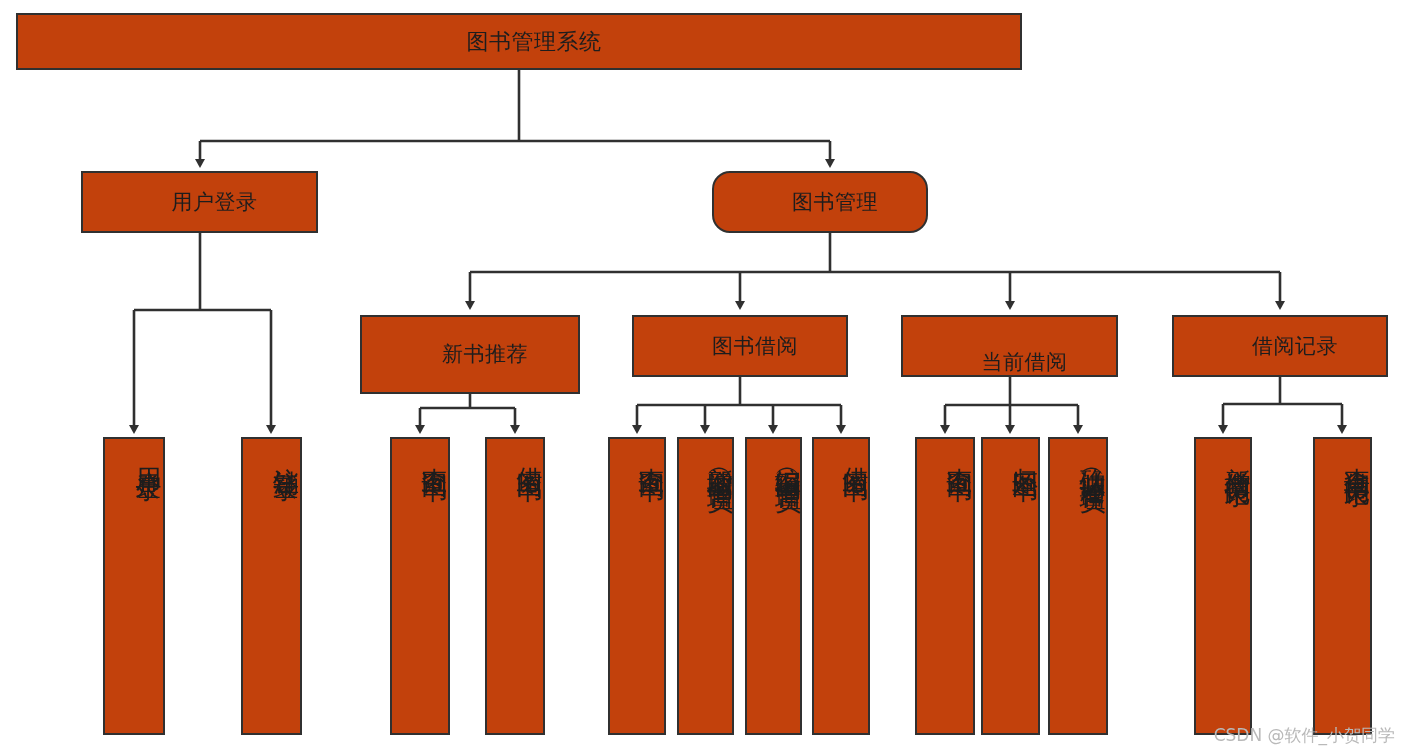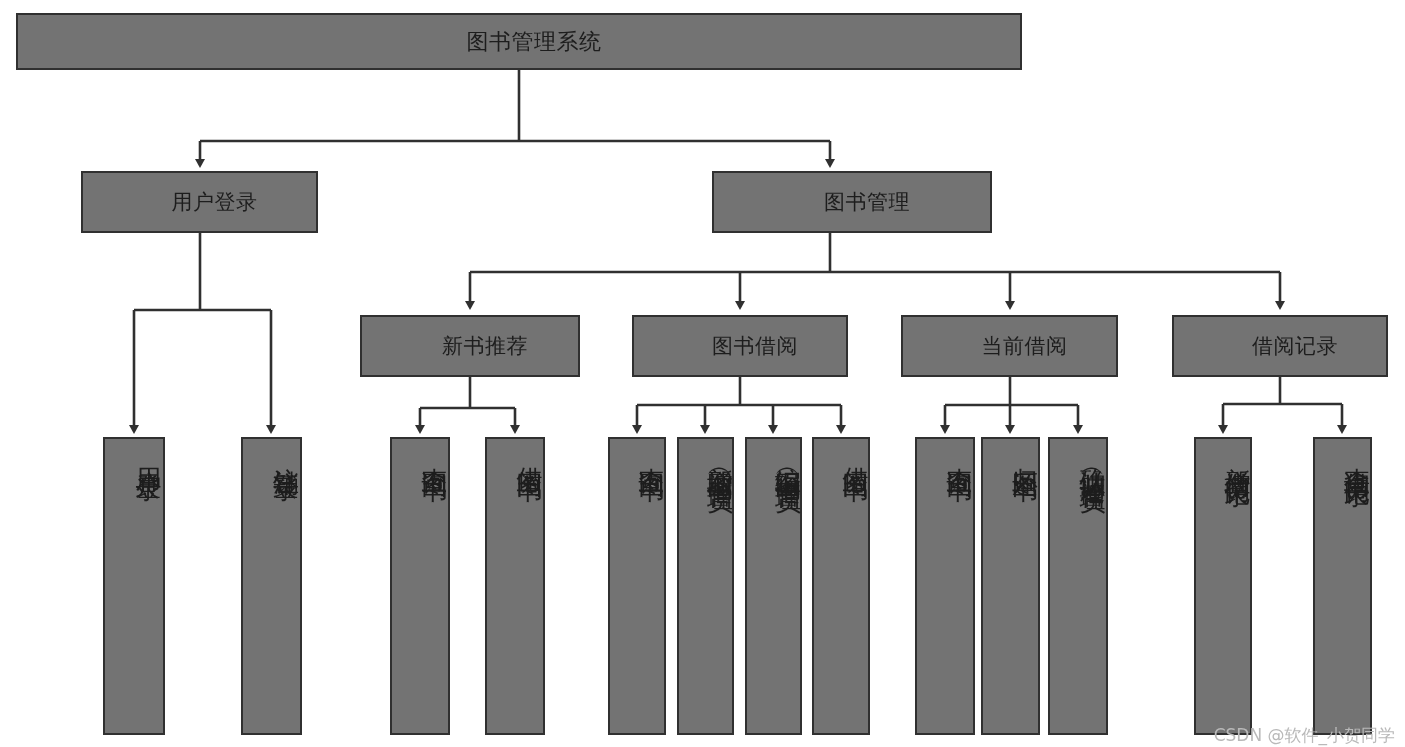--- a/index.html
+++ b/index.html
@@ -21,21 +21,21 @@
     position: absolute;
     left: 0;
     top: 0;
     width: 1405px;
     height: 747px;
   }
   .node {
     position: absolute;
     box-sizing: border-box;
     border: 2.5px solid #303030;
-    background: #737373;
+    background: #c2410c;
     display: flex;
     align-items: center;
     justify-content: center;
     z-index: 2;
     padding-left: 30px;
   }
   .node .label {
     color: #1d1d1d;
     line-height: 1.18;
     text-align: center;
@@ -124,31 +124,31 @@
     </g>
   </svg>
 
   <div class="node horiz root" style="left:16px;top:13px;width:1006px;height:57px;">
     <span class="label">图书管理系统</span>
   </div>
 
   <div class="node horiz" style="left:81px;top:171px;width:237px;height:62px;">
     <span class="label">用户登录</span>
   </div>
-  <div class="node horiz" style="left:712px;top:171px;width:280px;height:62px;">
+  <div class="node horiz" style="left:712px;top:171px;width:216px;height:62px;border-radius:18px;">
     <span class="label">图书管理</span>
   </div>
 
-  <div class="node horiz" style="left:360px;top:315px;width:220px;height:62px;">
+  <div class="node horiz" style="left:360px;top:315px;width:220px;height:79px;">
     <span class="label">新书推荐</span>
   </div>
   <div class="node horiz" style="left:632px;top:315px;width:216px;height:62px;">
     <span class="label">图书借阅</span>
   </div>
-  <div class="node horiz" style="left:901px;top:315px;width:217px;height:62px;">
+  <div class="node horiz" style="left:901px;top:315px;width:217px;height:62px;align-items:flex-end;">
     <span class="label">当前借阅</span>
   </div>
   <div class="node horiz" style="left:1172px;top:315px;width:216px;height:62px;align-items:center;">
     <span class="label">借阅记录</span>
   </div>
 
   <div class="node vert" style="left:103px;top:437px;width:62px;height:298px;">
     <span class="label">用户登录</span>
   </div>
   <div class="node vert" style="left:241px;top:437px;width:61px;height:298px;">

